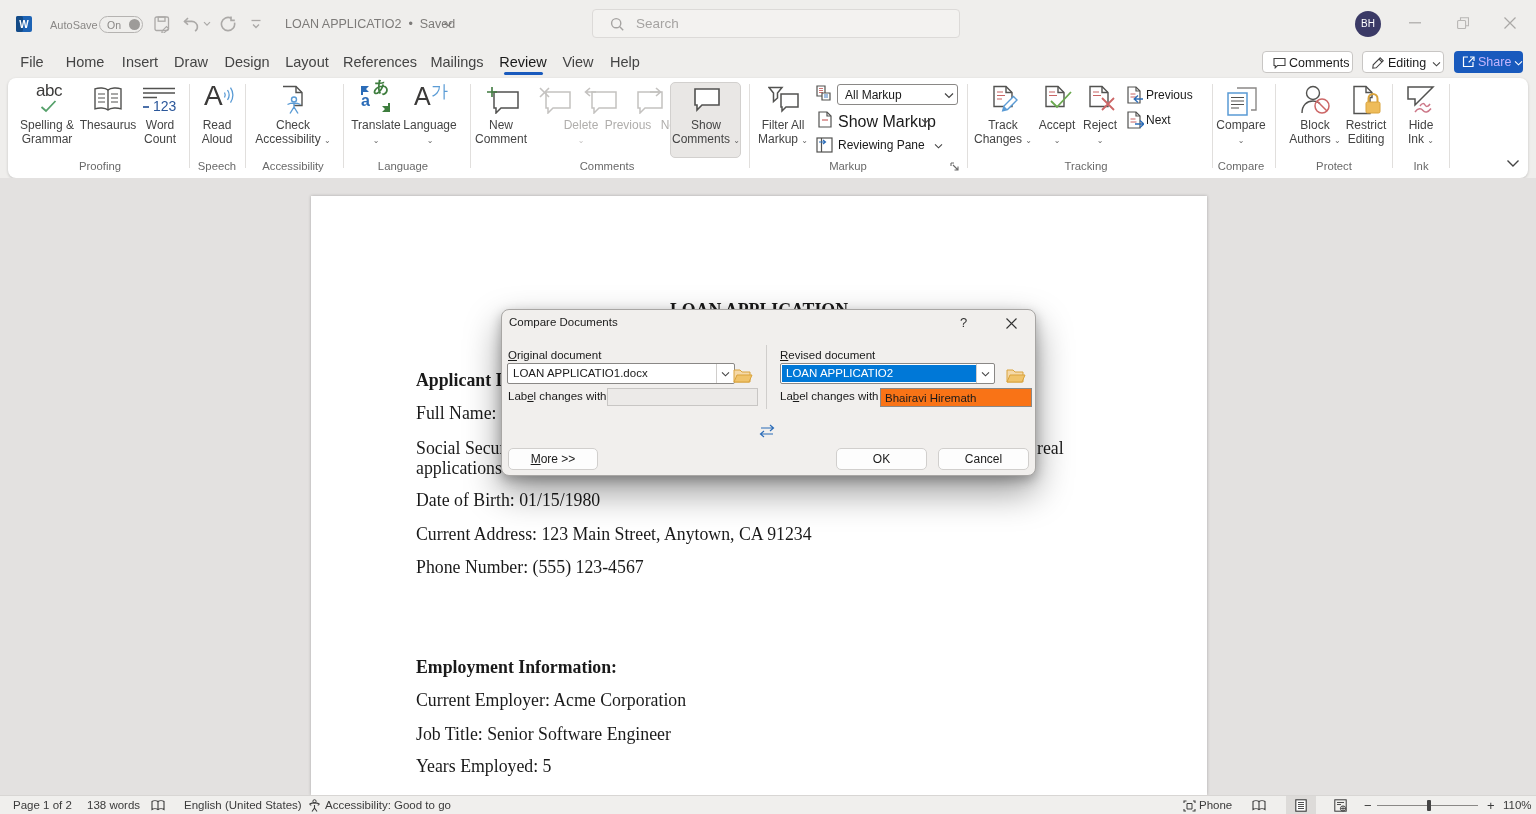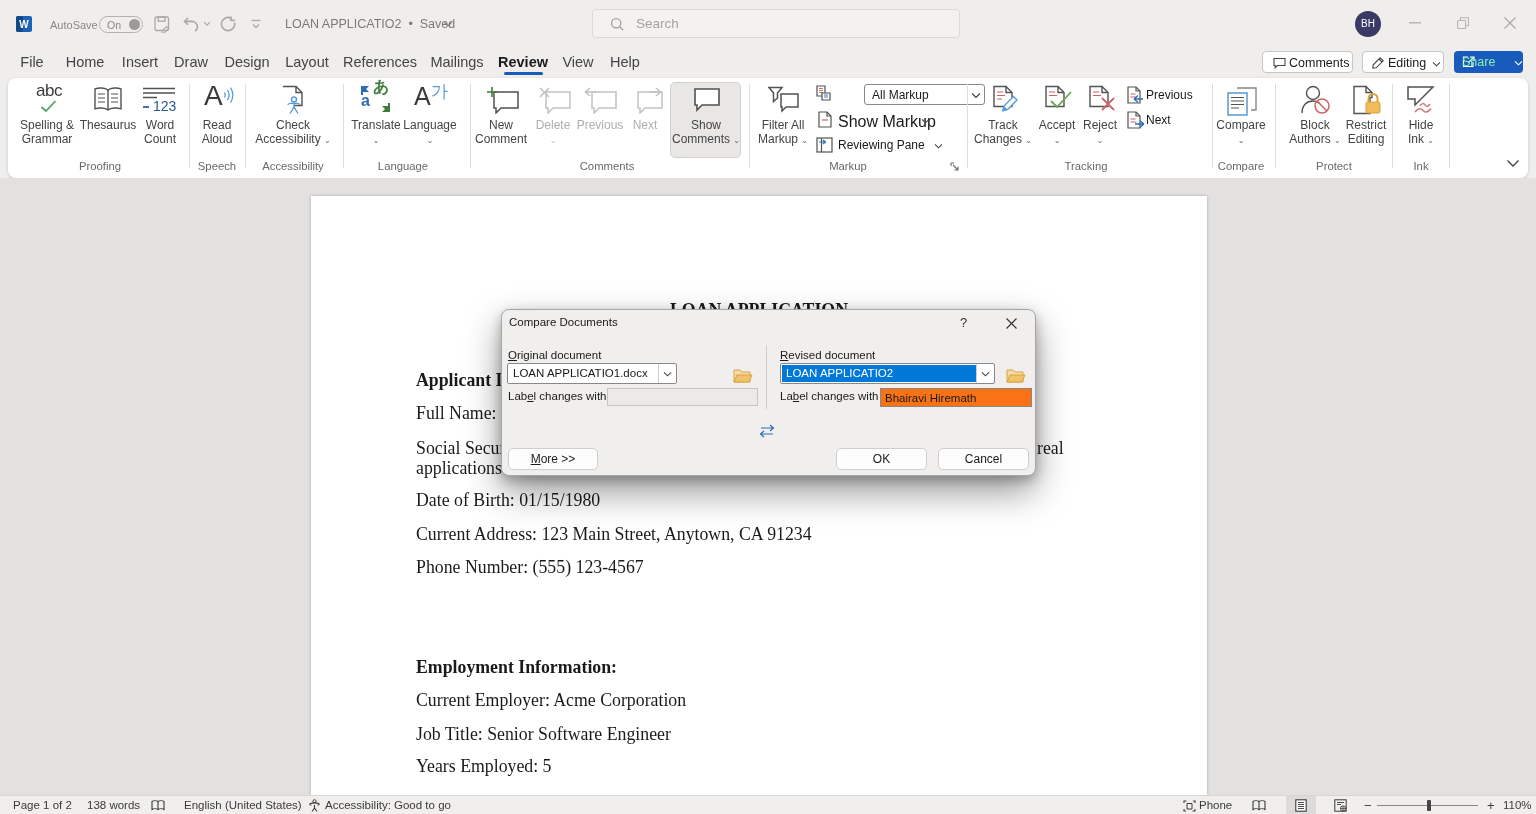--- a/index.html
+++ b/index.html
@@ -10,21 +10,21 @@
   #titlebar { position:absolute; left:0; top:0; width:1536px; height:45px; background:#efeeec; }
   
   #tabrow { position:absolute; left:0; top:45px; width:1536px; height:35px; background:#efeeec; }
   .tab { position:absolute; top:9px; transform:translateX(-50%); font-size:14.5px; color:#444; white-space:nowrap; }
   
   #ribboncard { position:absolute; left:8px; top:78px; width:1520px; height:100px; background:#fff; border-radius:8px; box-shadow:0 1px 3px rgba(0,0,0,0.18); }
   #ribbon { position:absolute; left:0; top:80px; width:1536px; height:98px; }
   .glabel { position:absolute; top:80px; transform:translateX(-50%); font-size:11.3px; color:#696969; white-space:nowrap; }
   .gsep { position:absolute; top:4px; width:1px; height:84px; background:#e1dfdd; }
   .blab { position:absolute; transform:translateX(-50%); font-size:12px; color:#444; white-space:nowrap; text-align:center; }
-  .gray { color:#b0aeac; }
+  .gray { color:#b0aeac;margin-left:28px; }
   .chev { font-size:8px; color:#666; }
   
   #canvas { position:absolute; left:0; top:178px; width:1536px; height:617px; background:#e3e1e0; }
   #page { position:absolute; left:311px; top:18px; width:896px; height:599px; background:#fff; box-shadow:0 0 3px rgba(0,0,0,0.25); }
   .doctext { position:absolute; font-family:"Liberation Serif", serif; font-size:17.8px; line-height:20.5px; color:#1a1a1a; white-space:nowrap; }
   
   #dialog { position:absolute; left:501px; top:309px; width:535px; height:167px; background:#f1efed; border:1px solid #a8a6a4; border-radius:8px; box-shadow:0 16px 36px rgba(0,0,0,0.40), 0 4px 12px rgba(0,0,0,0.26); font-size:12px; color:#1a1a1a; }
   .dlabel { position:absolute; font-size:11.5px; color:#1a1a1a; white-space:nowrap; }
   .dbtn { position:absolute; height:22px; background:#fdfdfd; border:1px solid #d1cfcd; border-radius:5px; font-size:12px; color:#1a1a1a; text-align:center; line-height:20px; }
   
@@ -98,21 +98,21 @@
 </div>
 <div id="tabrow">
   <span class="tab" style="left:32px">File</span>
   <span class="tab" style="left:85px">Home</span>
   <span class="tab" style="left:140px">Insert</span>
   <span class="tab" style="left:191px">Draw</span>
   <span class="tab" style="left:247px">Design</span>
   <span class="tab" style="left:307px">Layout</span>
   <span class="tab" style="left:380px">References</span>
   <span class="tab" style="left:457px">Mailings</span>
-  <span class="tab" style="left:523px;font-weight:bold;color:#1a1a1a">Review</span>
+  <span class="tab" style="left:523px;font-weight:normal;color:#1a1a1a">Review</span>
   <span class="tab" style="left:578px">View</span>
   <span class="tab" style="left:625px">Help</span>
   <div class="abs" style="left:504px;top:27px;width:39px;height:3px;background:#195abd;border-radius:2px;"></div>
 
   <div class="abs" style="left:1262px;top:6px;width:91px;height:22px;background:#fff;border:1px solid #c8c6c4;border-radius:4px;">
     <svg class="abs" style="left:10px;top:5px" width="13" height="12" viewBox="0 0 13 12" fill="none" stroke="#444" stroke-width="1.1">
       <path d="M1 1.5 h11 v7 h-7.5 l-2.3 2.3 v-2.3 h-1.2 z"></path>
     </svg>
     <span class="abs" style="left:26px;top:3.5px;font-size:12.5px;color:#1a1a1a">Comments</span>
   </div>
@@ -127,21 +127,21 @@
         <path d="M1 1.3 l3.5 3.5 3.5-3.5"></path>
       </svg>
   </div>
 
   <div class="abs" style="left:1454px;top:6px;width:69px;height:22px;background:#195abd;border-radius:4px;">
     <svg class="abs" style="left:8px;top:5px" width="13" height="12" viewBox="0 0 13 12" fill="none" stroke="#fff" stroke-width="1.2">
       <path d="M6 1 h-4.5 v9.5 h9.5 v-4.5"></path>
         <path d="M8 1 h4 v4"></path>
         <path d="M11.7 1.3 l-5 5"></path>
     </svg>
-    <span class="abs" style="left:8px;top:3.5px;font-size:12.5px;color:#86efac">Share</span>
+    <span class="abs" style="left:24px;top:3.5px;font-size:12.5px;color:#c4b5fd">Share</span>
     <svg class="abs" style="left:60px;top:9px" width="9" height="7" viewBox="0 0 9 7" fill="none" stroke="#fff" stroke-width="1.1">
         <path d="M1 1.3 l3.5 3.5 3.5-3.5"></path>
       </svg>
   </div>
 </div>
 <div id="ribboncard"></div>
 <div id="ribbon">
 
   <div class="abs" style="left:36px;top:5px;width:26px;height:24px;">
     <span class="abs" style="left:0;top:-4px;font-size:17px;color:#3b3a39;letter-spacing:-0.5px">abc</span>
@@ -240,21 +240,21 @@
     <path d="M1 1.5 h13 l-4.5 5.5 v5 l-4 3.5 v-8.5 z"></path>
     <path d="M13 8 h17 v13 h-12 l-4 4 v-4 h-1 z"></path>
   </svg>
   <div class="blab" style="left:783px;top:38px">Filter All<br>Markup <span class="chev">⌄</span></div>
   <svg class="abs" style="left:816px;top:5px" width="17" height="17" viewBox="0 0 17 17" fill="none">
     <path d="M1 1 h8 v10 h-8 z" stroke="#525250" stroke-width="1.2"></path>
     <path d="M3 3.5 h4 M3 5.5 h4 M3 7.5 h4" stroke="#c86464" stroke-width="0.9"></path>
     <path d="M6 8 h8 v7 h-8 z" fill="#fff" stroke="#525250" stroke-width="1.2"></path>
     <path d="M8 10 h4 M8 12 h4" stroke="#2b6cb8" stroke-width="0.9"></path>
   </svg>
-  <div class="abs" style="left:837px;top:4px;width:121px;height:21px;background:#fff;border:1px solid #8a8886;border-radius:3px;margin-left:27px;">
+  <div class="abs" style="left:837px;top:4px;width:121px;height:21px;background:#fff;border:1px solid #8a8886;border-radius:3px;">
     <span class="abs" style="left:7px;top:2.5px;font-size:12px;color:#1a1a1a">All Markup</span>
     <svg class="abs" style="left:106px;top:7px" width="10" height="8" viewBox="0 0 10 8" fill="none" stroke="#444" stroke-width="1.2">
         <path d="M1 1.5 l4 4 4-4"></path>
       </svg>
   </div>
   <svg class="abs" style="left:818px;top:31px" width="14" height="17" viewBox="0 0 14 17" fill="none" stroke="#525250" stroke-width="1.2">
     <path d="M1 1 h8 l4 4 v11 h-12 z"></path>
       <path d="M9 1 v4 h4"></path>
       <path d="M4 9 h6" stroke="#c86464"></path>
   </svg>
@@ -371,21 +371,21 @@
     <div class="doctext" style="left:105px;top:560px">Years Employed: 5</div>
   </div>
 </div>
 <div id="dialog">
   <span class="dlabel" style="left:7px;top:6px">Compare Documents</span>
   <span class="dlabel" style="left:458px;top:5px;font-size:13px;color:#333">?</span>
   <svg class="abs" style="left:504px;top:8px" width="11" height="11" viewBox="0 0 11 11" fill="none" stroke="#333" stroke-width="1.1">
       <path d="M0.5 0.5 l10 10 M10.5 0.5 l-10 10"></path>
     </svg>
   <span class="dlabel" style="left:6px;top:39px"><u>O</u>riginal document</span>
-  <div class="abs" style="left:5px;top:53px;width:170px;height:21px;background:#fff;border:1px solid #8a8886;border-radius:2px;">
+  <div class="abs" style="left:5px;top:53px;width:228px;height:21px;background:#fff;border:1px solid #8a8886;border-radius:2px;">
     <span class="abs" style="left:5px;top:3px;font-size:11.5px;color:#1a1a1a;white-space:nowrap">LOAN APPLICATIO1.docx</span>
     <div class="abs" style="right:17px;top:0;width:1px;height:19px;background:#d0cecc"></div>
     <svg class="abs" style="right:4.5px;top:7px" width="9" height="7" viewBox="0 0 9 7" fill="none" stroke="#444" stroke-width="1.1">
         <path d="M1 1.3 l3.5 3.5 3.5-3.5"></path>
       </svg>
   </div>
   <svg class="abs" style="left:231px;top:58px" width="20" height="15" viewBox="0 0 20 15">
     <path d="M1 2 h6 l2 2 h8 v10 h-16 z" fill="#f5d9a8" stroke="#d9a33c" stroke-width="1"></path>
     <path d="M1 14 l3-7 h15 l-3 7 z" fill="#f0c36a" stroke="#d9a33c" stroke-width="1"></path>
   </svg>

